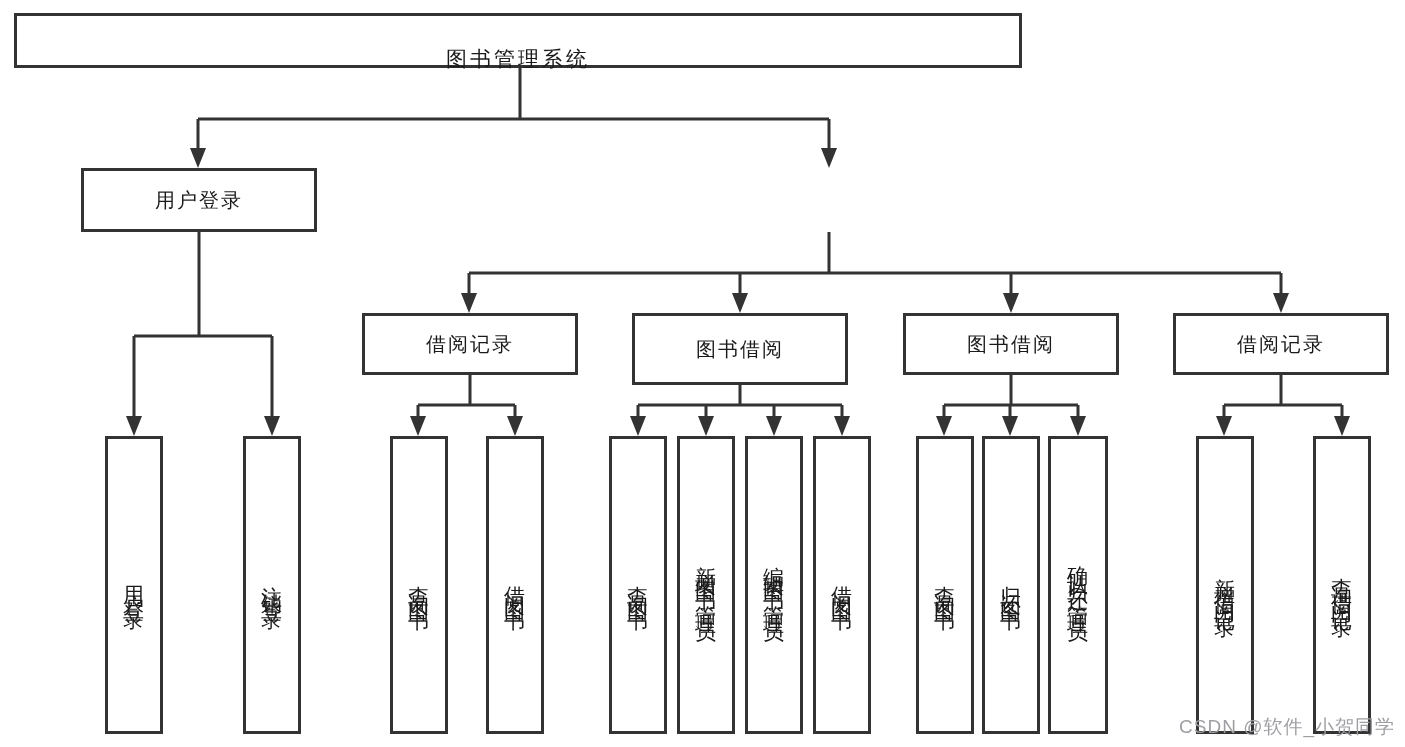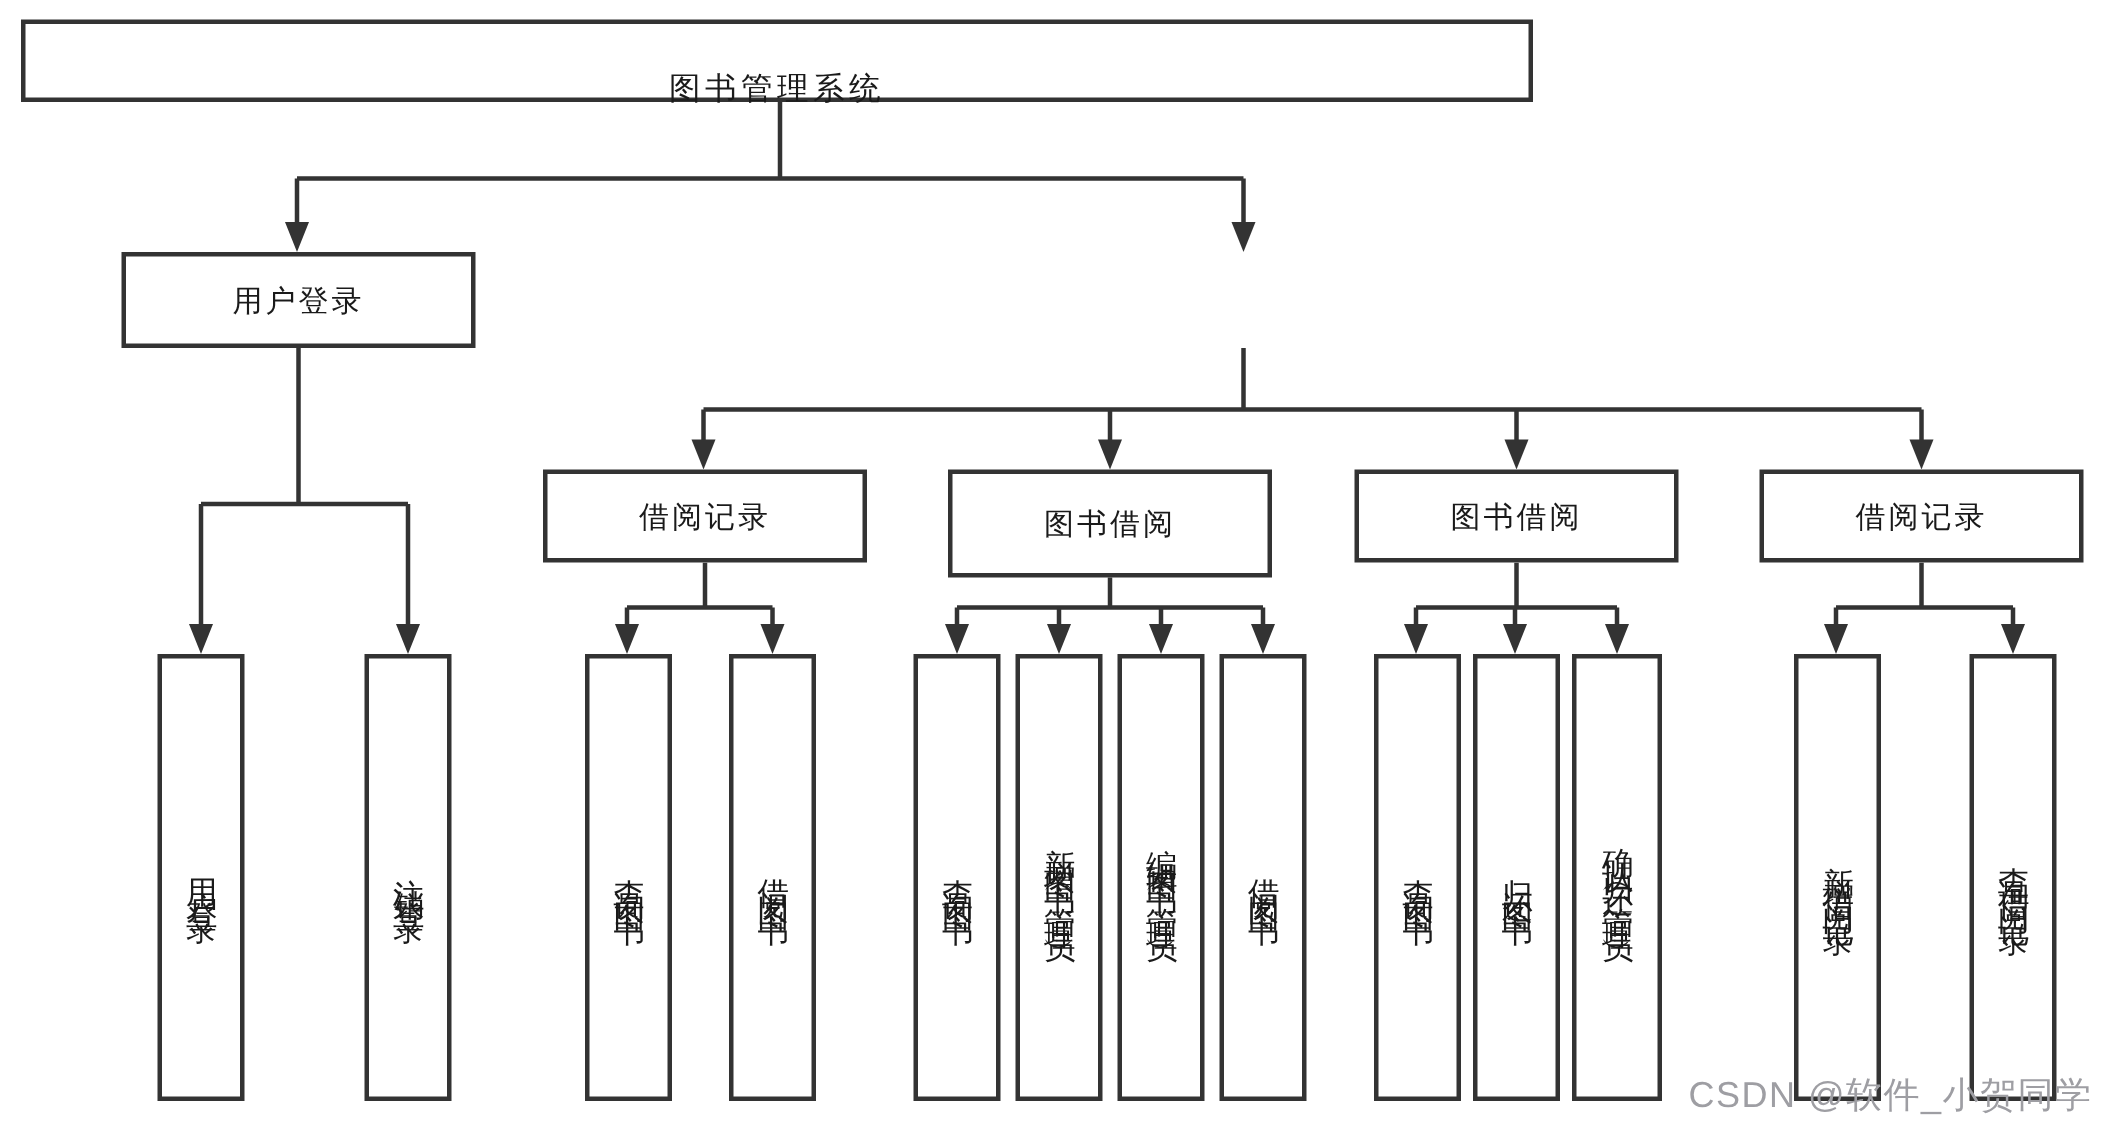--- a/index.html
+++ b/index.html
@@ -41,21 +41,21 @@
     writing-mode:vertical-rl;
     text-orientation:mixed;
     font-size:21px;
     letter-spacing:8px;
     line-height:1;
     white-space:nowrap;
   }
   .watermark{
     position:absolute;
     right:10px;top:714px;
-    font-size:24px;
+    font-size:19px;
     color:var(--watermark);
     z-index:3;
     letter-spacing:1px;
     white-space:nowrap;
   }
 </style>
 </head>
 <body>
 
 <div class="canvas">

